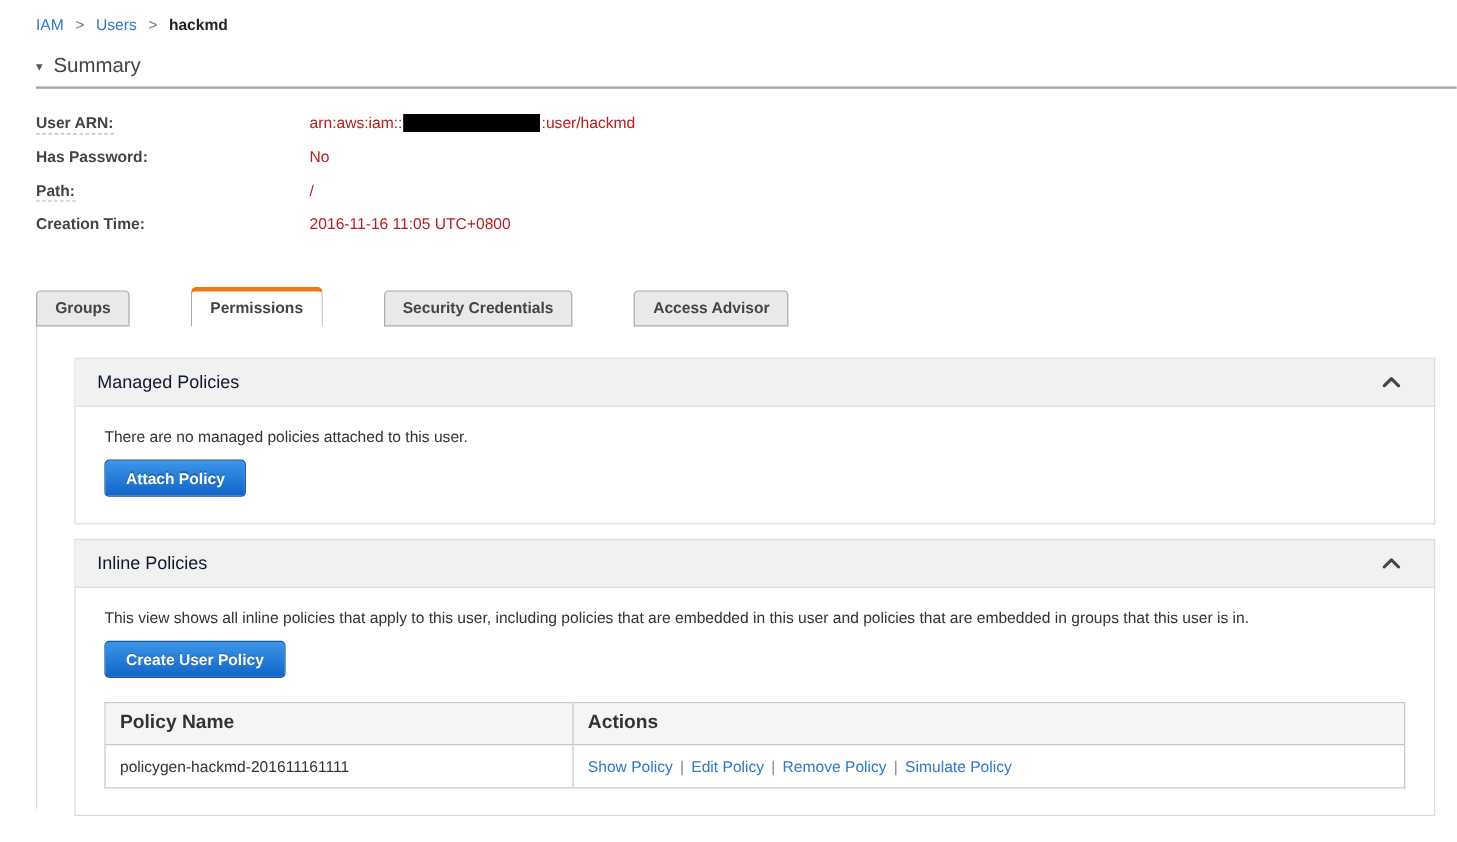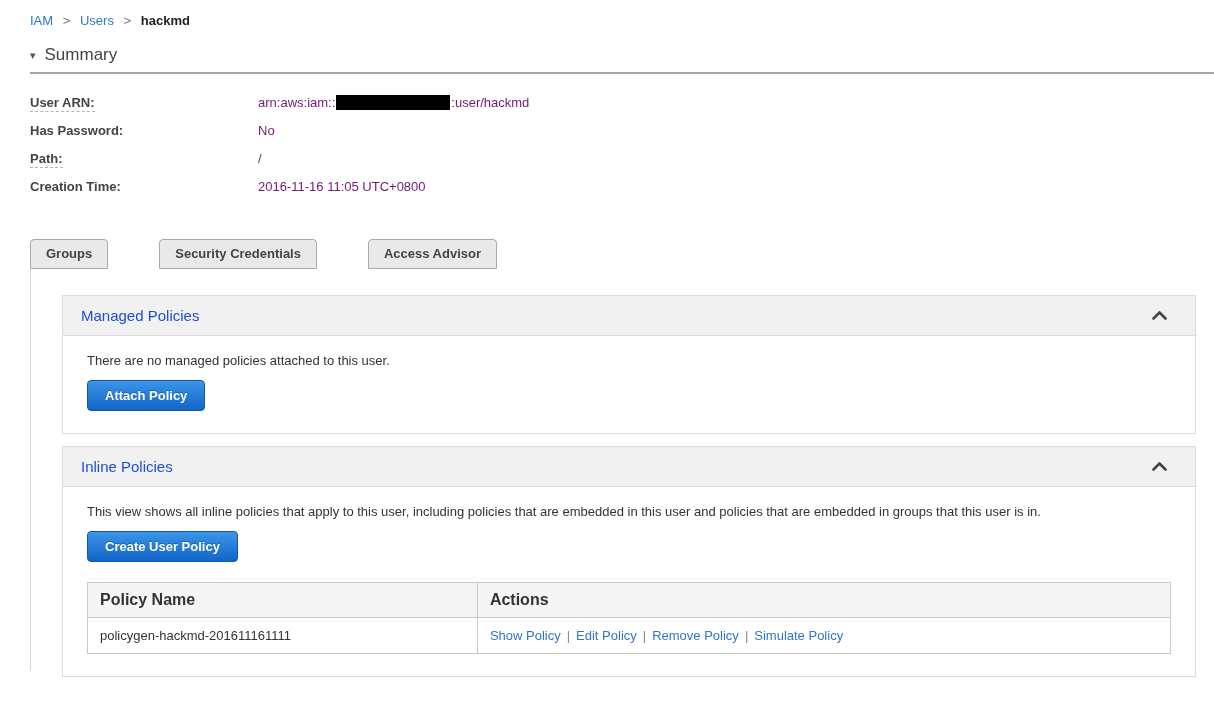--- a/index.html
+++ b/index.html
@@ -24,21 +24,21 @@
     font-size: 17px; color: #444;
     display: flex; align-items: center;
   }
   .summary-head .tri { font-size: 11px; color: #555; margin-right: 9px; cursor: pointer; }
 
   
   .fields { margin: 14px 0 0 30px; }
   .field-row { display: flex; height: 28px; align-items: center; }
   .field-label { width: 228px; font-weight: bold; color: #444; }
   .field-label .dashed { border-bottom: 1px dashed #b5b5b5; padding-bottom: 1px; cursor: help; }
-  .field-value { color: #701a75; }
+  .field-value { color: #b91c1c; }
   .redacted-box {
     display: inline-block; width: 114px; height: 15px;
     background: #000; vertical-align: text-bottom; margin: 0 1px;
   }
 
   
   .tabs { margin: 39px 0 0 30px; display: flex; align-items: flex-end; gap: 46px; }
   .tab {
     background: #e9e9e9;
     border: 1px solid #a9a9a9;
@@ -61,21 +61,21 @@
     border-left: 1px solid #d8d8d8;
     padding: 26px 18px 8px 31px;
     height: 402px;
   }
 
   
   .section { border: 1px solid #dcdcdc; margin-bottom: 12px; background: #fff; }
   .section-head {
     background: #f1f1f1; border-bottom: 1px solid #dcdcdc;
     padding: 11px 28px 11px 18px;
-    font-size: 15px; color: #1d4ed8;
+    font-size: 15px; color: #0f172a;
     display: flex; justify-content: space-between; align-items: center;
   }
   .chevron { cursor: pointer; display: inline-flex; }
   .section-body { padding: 17px 24px 22px 24px; font-size: 13px; color: #333; }
 
   
   .aws-btn {
     display: inline-block; margin-top: 12px;
     padding: 7px 17px;
     font-size: 13px; font-weight: bold; color: #fff;
@@ -140,20 +140,21 @@
     <div class="field-value">/</div>
   </div>
   <div class="field-row">
     <div class="field-label">Creation Time:</div>
     <div class="field-value">2016-11-16 11:05 UTC+0800</div>
   </div>
 </div>
 
 <div class="tabs">
   <div class="tab">Groups</div>
+  <div class="tab active">Permissions</div>
   <div class="tab">Security Credentials</div>
   <div class="tab">Access Advisor</div>
 </div>
 
 <div class="tab-panel">
 
   <div class="section">
     <div class="section-head">
       <span>Managed Policies</span>
       <span class="chevron">

